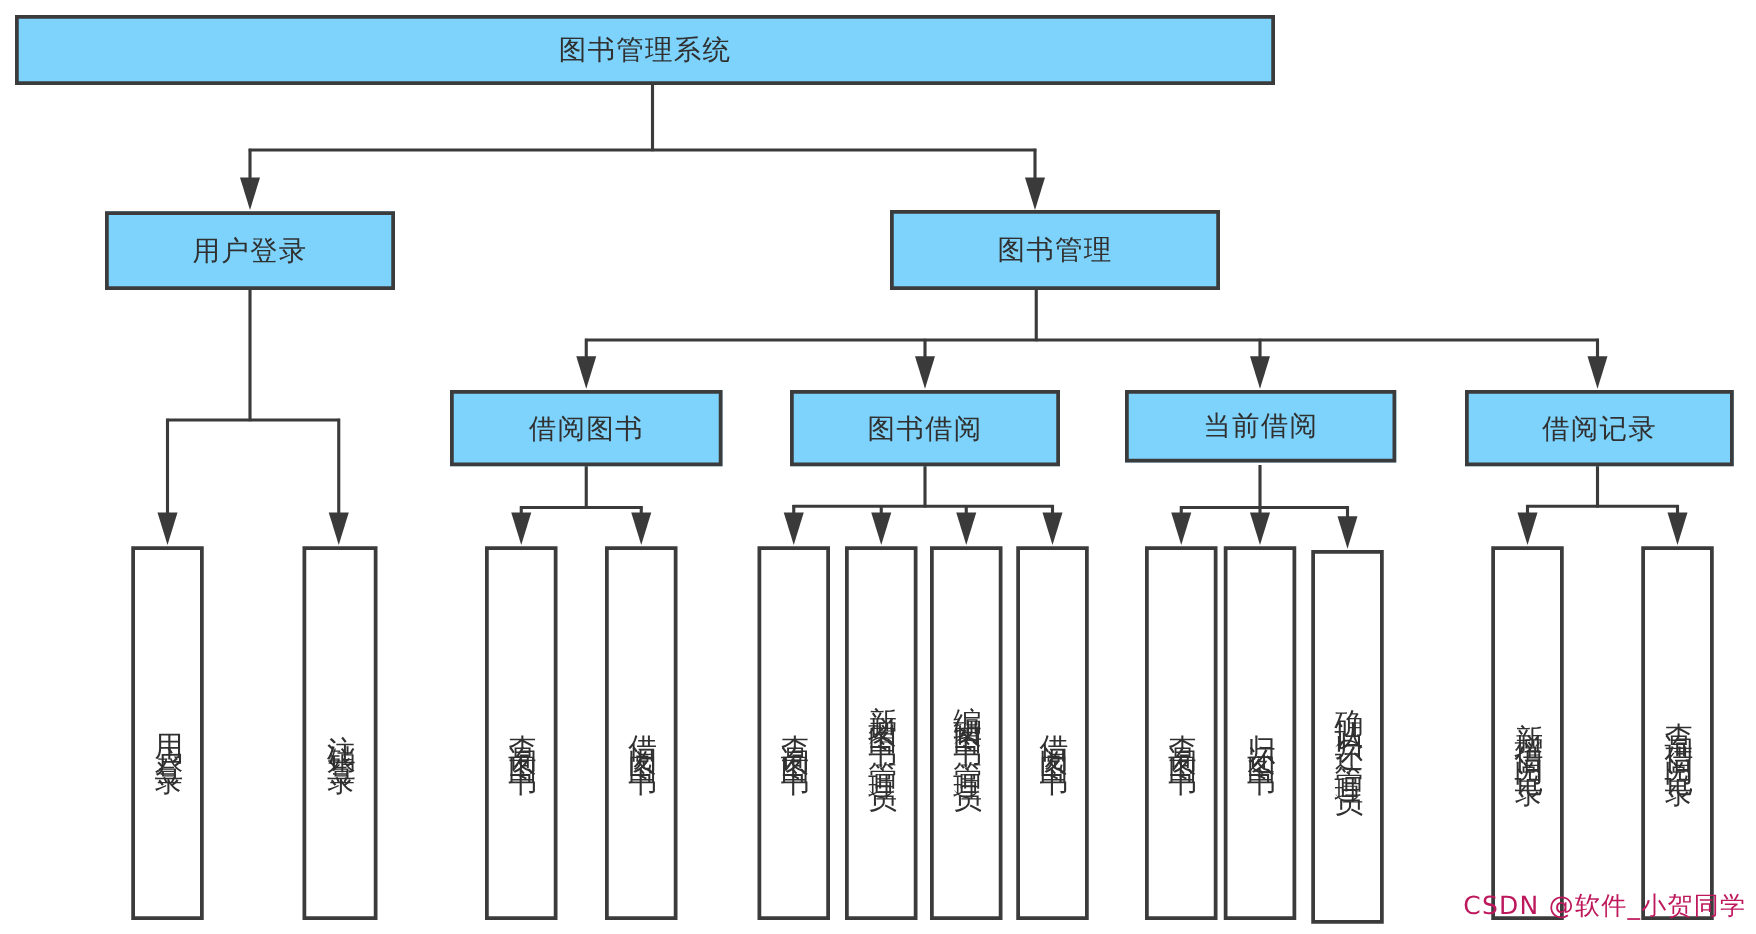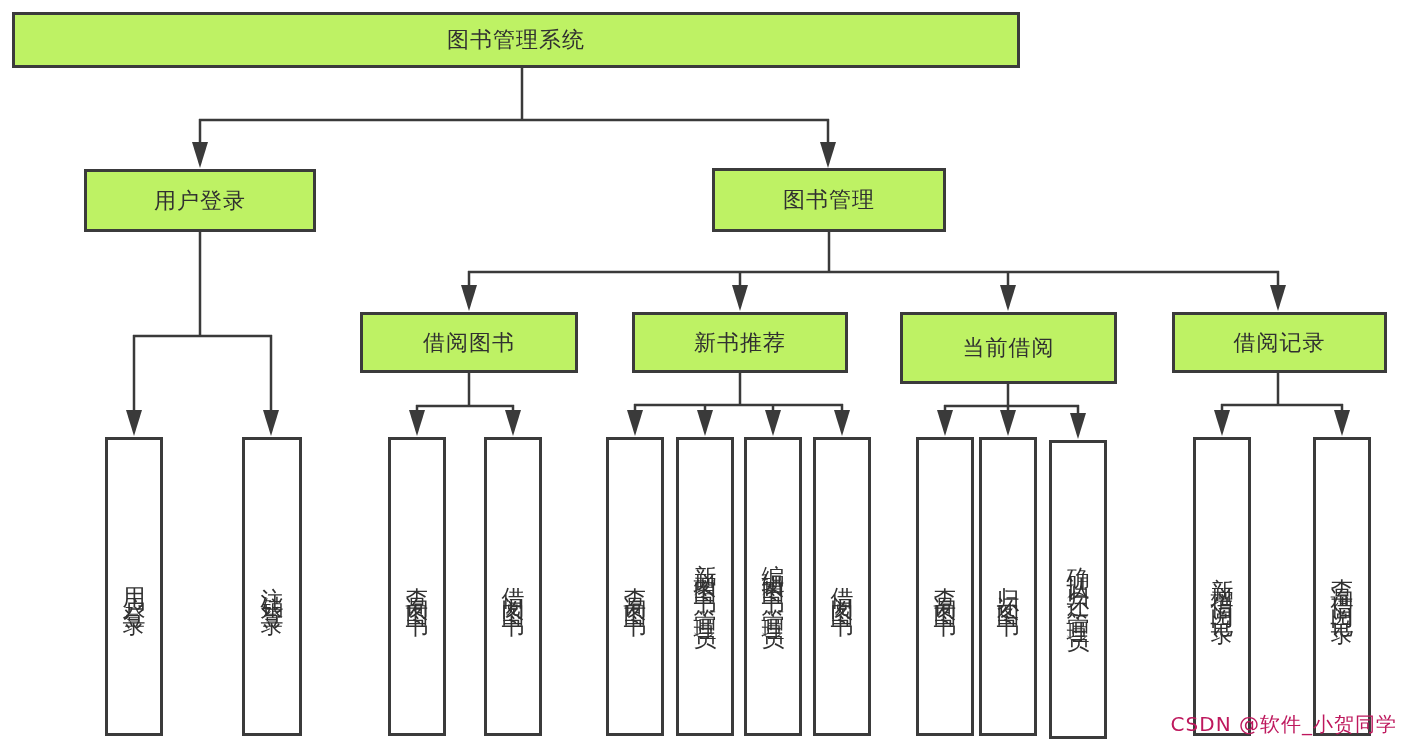--- a/index.html
+++ b/index.html
@@ -15,21 +15,21 @@
     position: absolute;
     left: 0; top: 0;
     width: 1405px; height: 747px;
     z-index: 1;
   }
   #wires line { stroke: #3a3a3a; stroke-width: 2.5; }
   #wires polygon { fill: #3a3a3a; }
   .box {
     position: absolute;
     box-sizing: border-box;
-    background: #bef264;
+    background: #7dd3fc;
     border: 3px solid #3b3b3b;
     display: flex;
     align-items: center;
     justify-content: center;
     font-size: 22px;
     color: #303030;
     letter-spacing: 1px;
     z-index: 2;
     text-align: right;
   }
@@ -128,31 +128,31 @@
     <polygon points="1334,410 1350,410 1342,436"></polygon>
   </svg>
 
   <div class="box" style="left:12px; top:12px; width:1008px; height:56px;">
     <span>图书管理系统</span>
   </div>
 
   <div class="box" style="left:84px; top:169px; width:232px; height:63px;">
     <span>用户登录</span>
   </div>
-  <div class="box" style="left:712px; top:168px; width:234px; height:64px;">
+  <div class="box" style="left:712px; top:168px; width:264px; height:64px;">
     <span>图书管理</span>
   </div>
 
   <div class="box" style="left:360px; top:312px; width:218px; height:61px;">
     <span>借阅图书</span>
   </div>
   <div class="box" style="left:632px; top:312px; width:216px; height:61px;">
-    <span>新书推荐</span>
-  </div>
-  <div class="box" style="left:900px; top:312px; width:217px; height:72px;">
+    <span>图书借阅</span>
+  </div>
+  <div class="box" style="left:900px; top:312px; width:217px; height:58px;">
     <span>当前借阅</span>
   </div>
   <div class="box" style="left:1172px; top:312px; width:215px; height:61px;">
     <span>借阅记录</span>
   </div>
 
   <div class="vbox" style="left:105px; top:437px; width:58px; height:299px;">
     <span class="vtext">用户登录</span>
   </div>
   <div class="vbox" style="left:242px; top:437px; width:60px; height:299px;">

